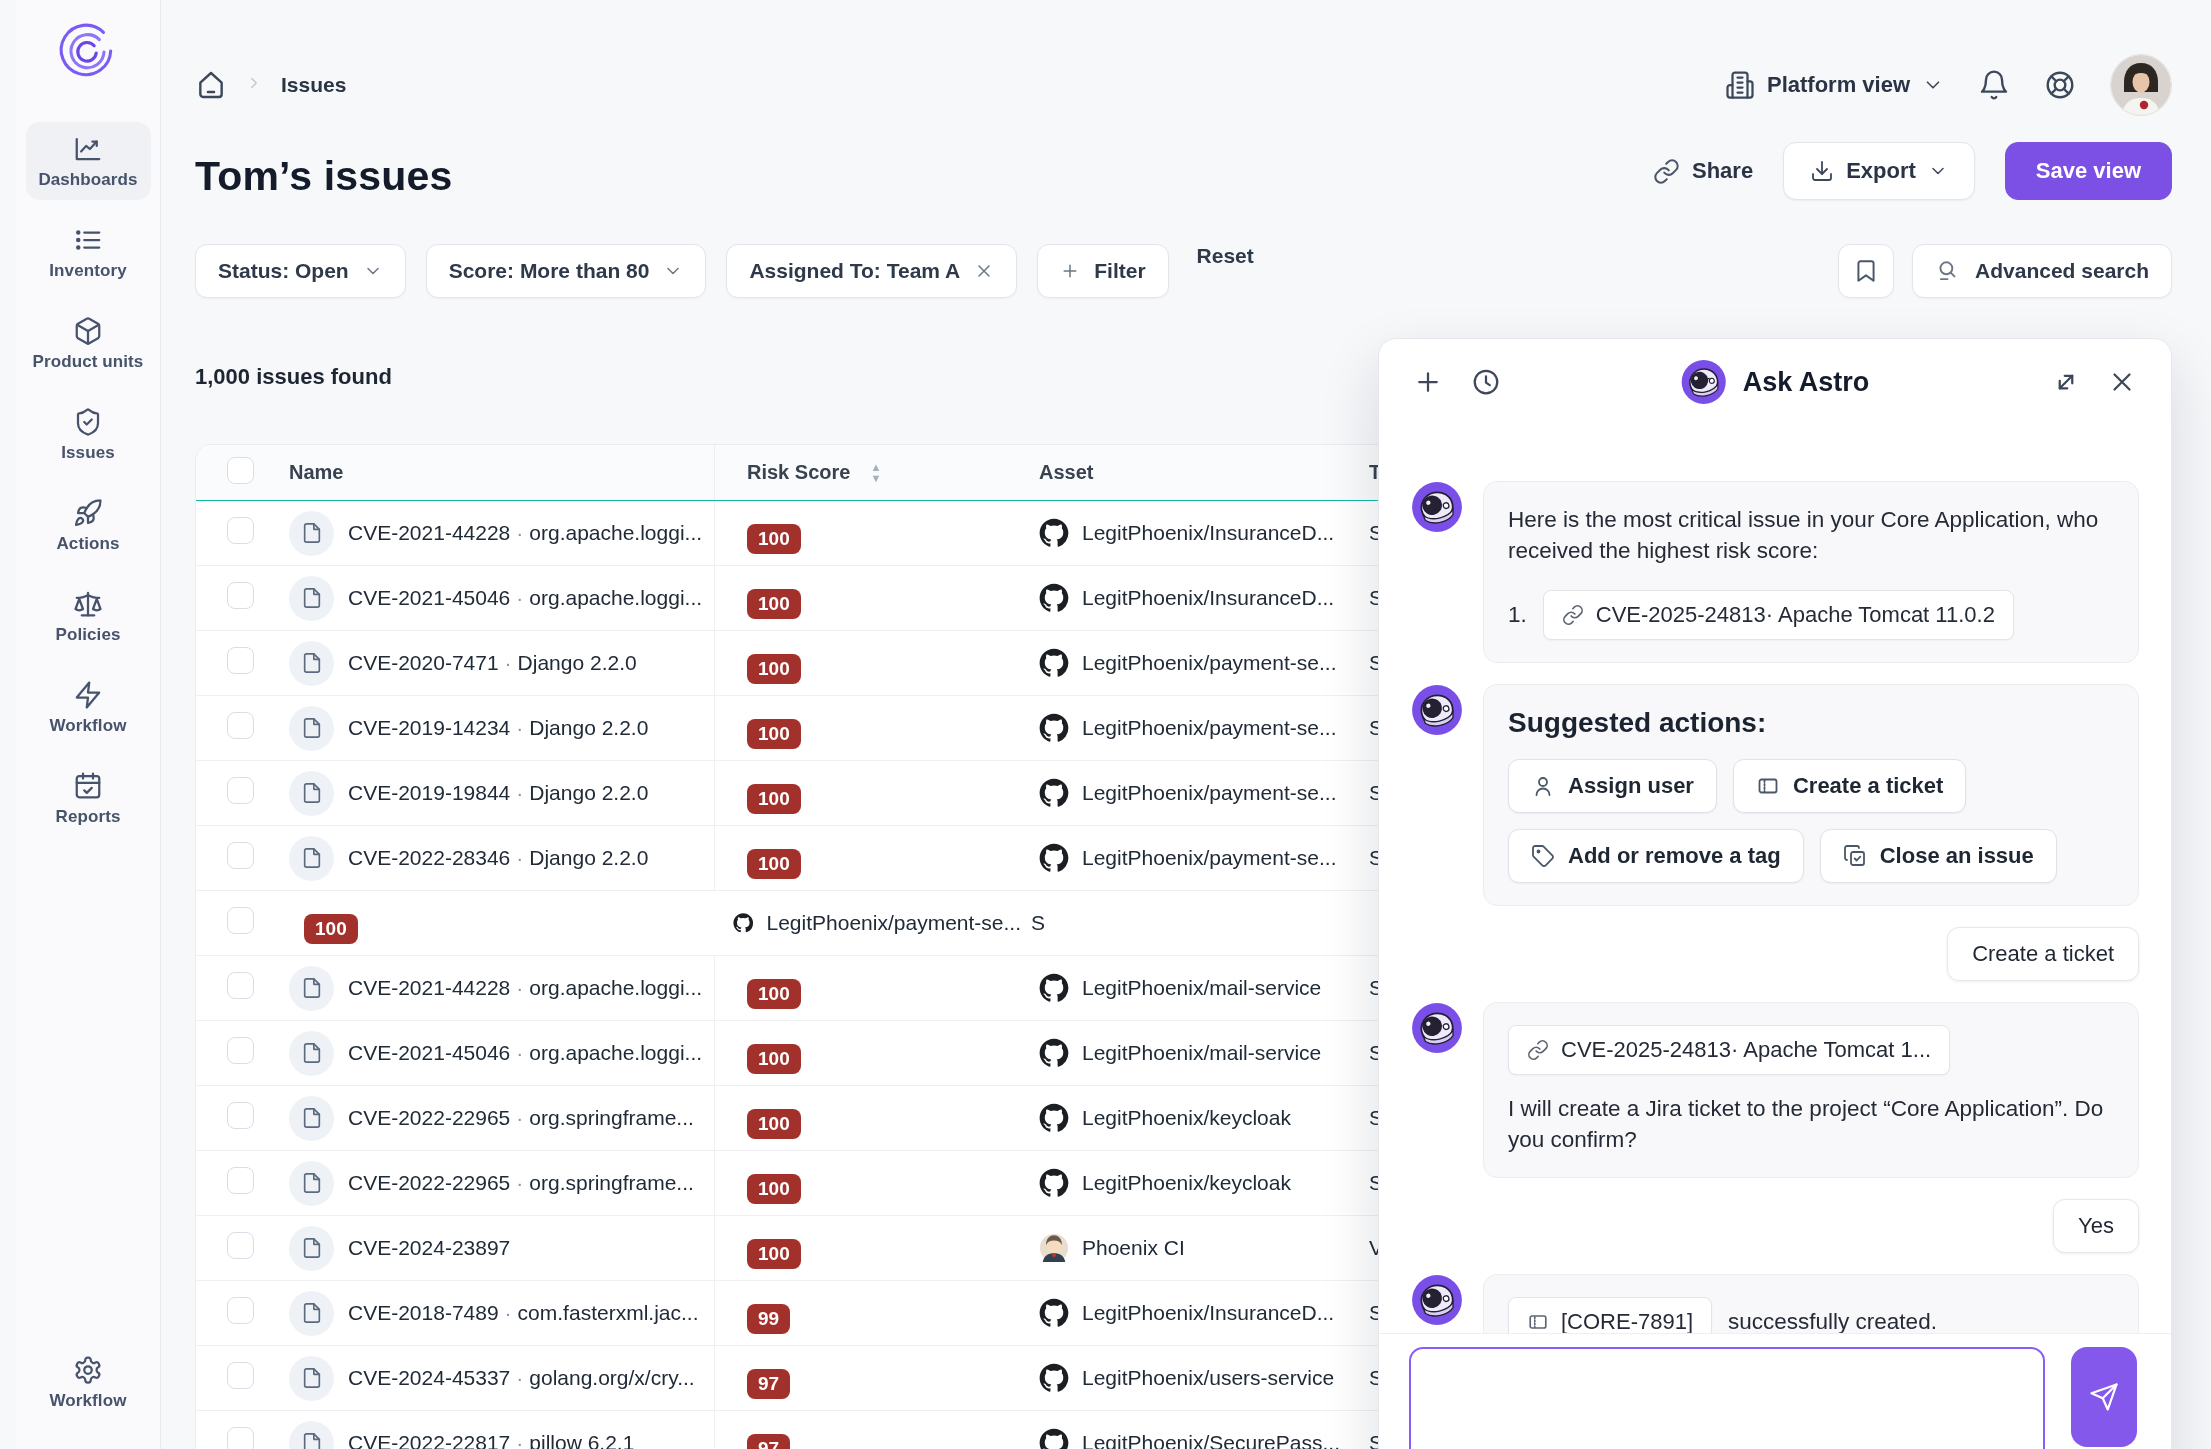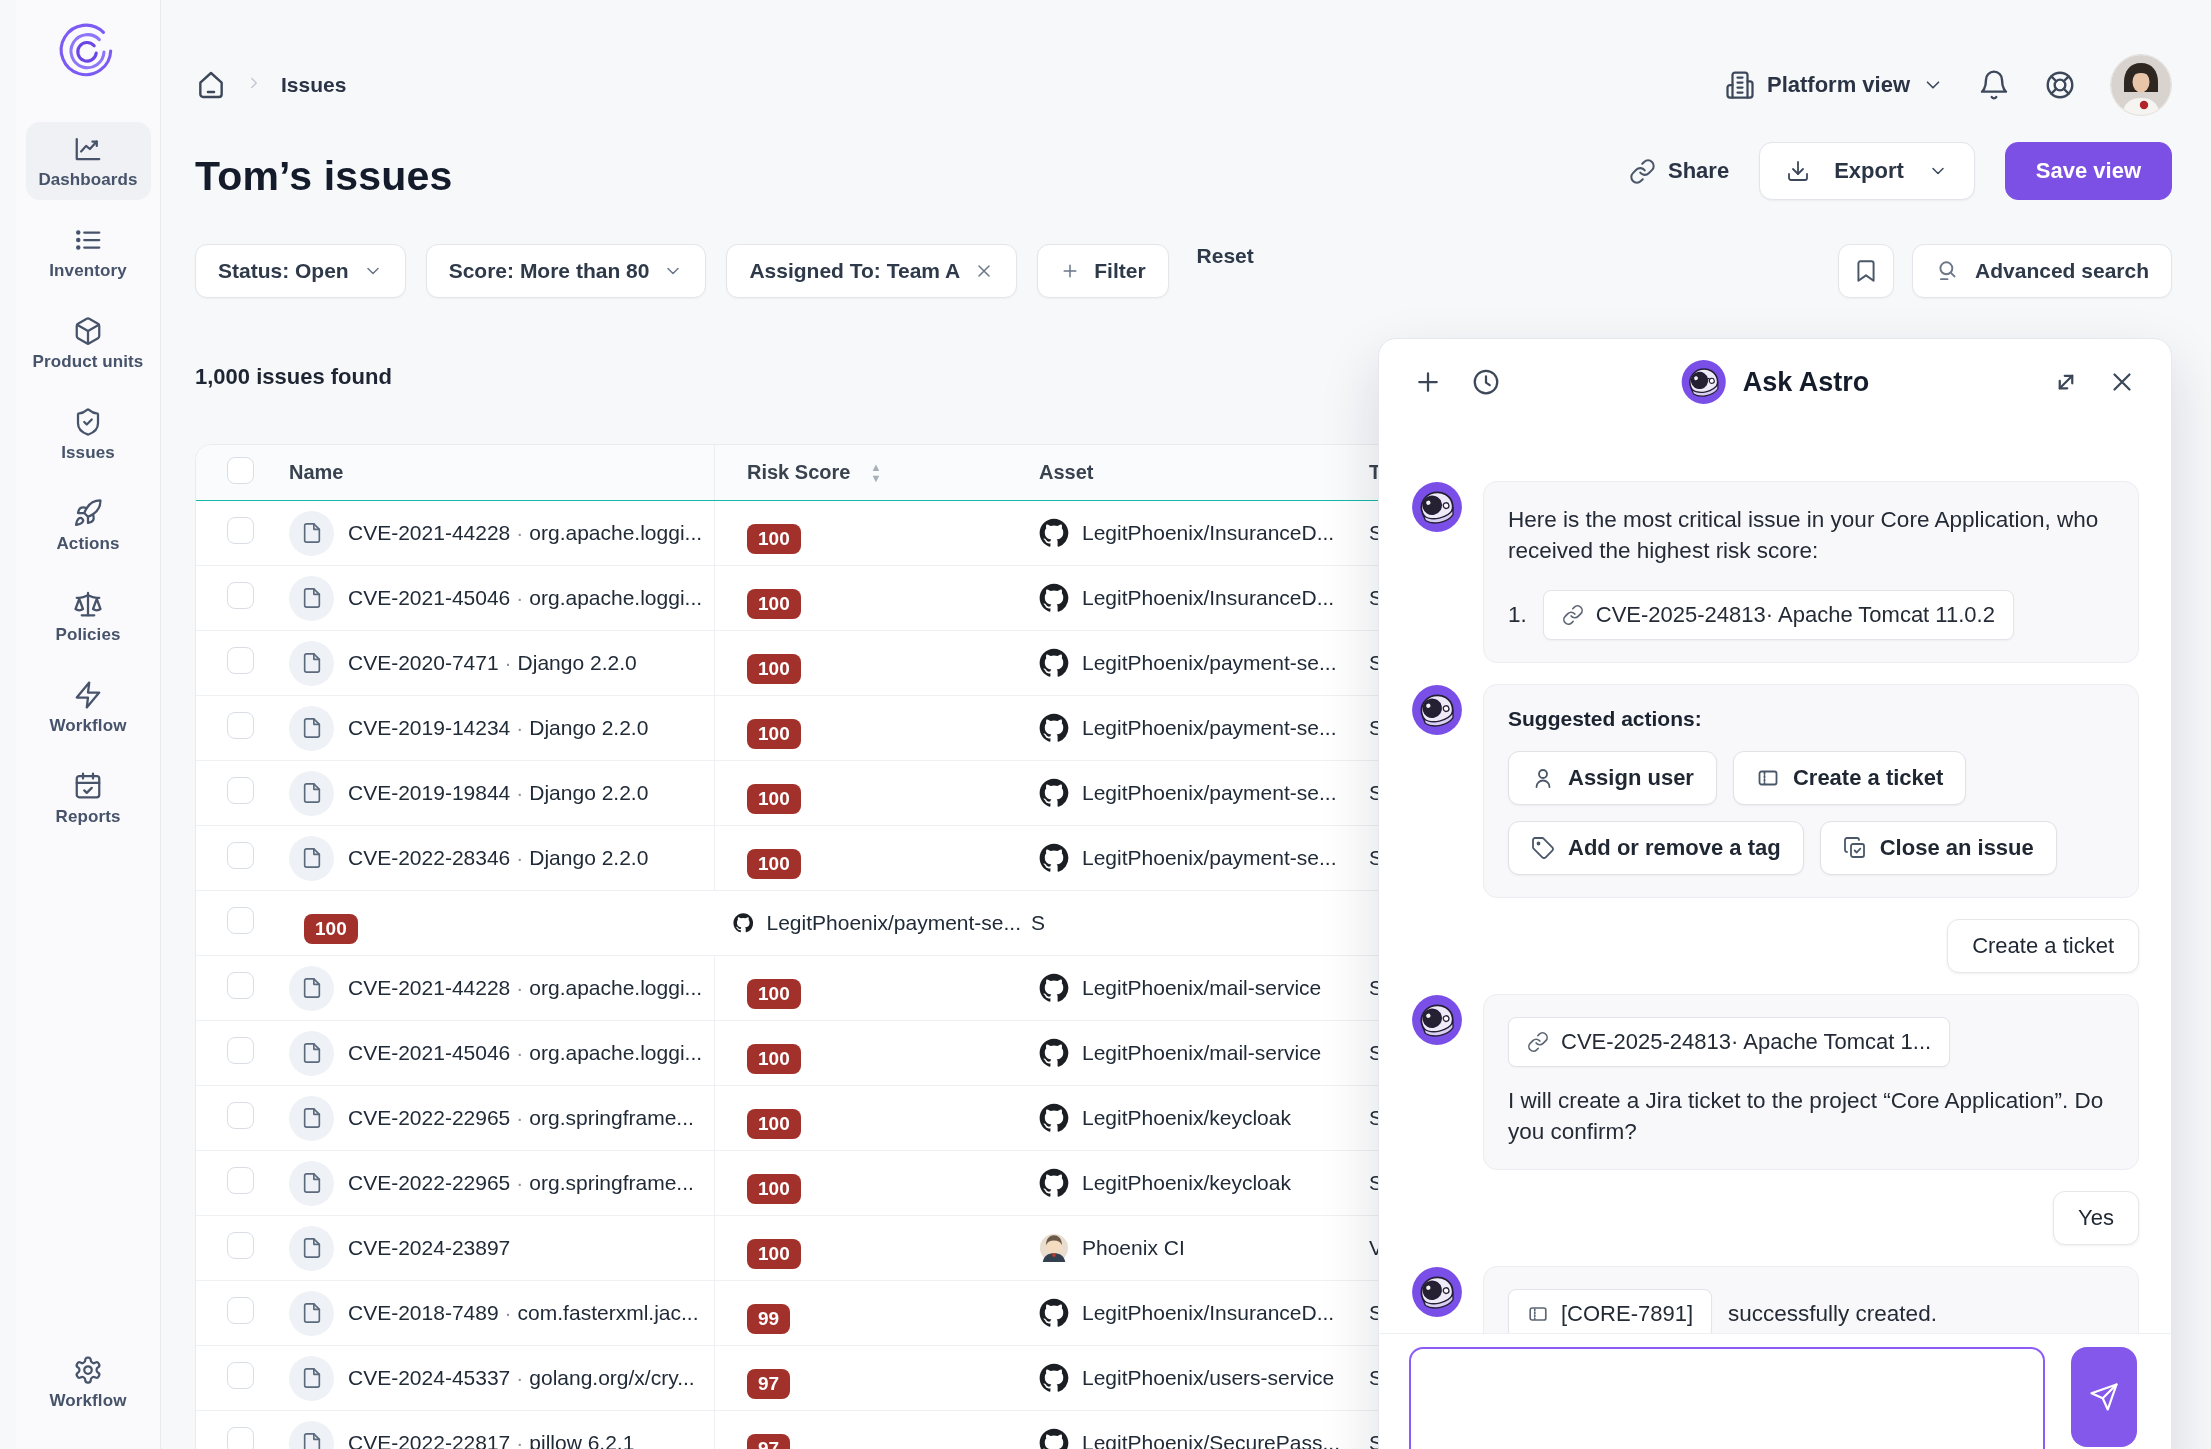--- a/index.html
+++ b/index.html
@@ -34,21 +34,21 @@
   .platform-view svg { width:30px; height:30px; color:#3C485A; }
   .icon-btn { background:none; border:none; cursor:pointer; color:#3C485A; display:flex; align-items:center; }
   .icon-btn svg { width:32px; height:32px; }
   .avatar { width:62px; height:62px; border-radius:50%; overflow:hidden; border:1px solid #E4E1DD; cursor:pointer; }
 
   .title-row { margin-top:26px; display:flex; align-items:flex-end; justify-content:space-between; }
   .page-title { font-size:41px; font-weight:700; color:#141C2B; letter-spacing:.2px; }
   .title-actions { display:flex; align-items:center; gap:30px; }
   .share-btn { display:flex; align-items:center; gap:12px; background:none; border:none; font-size:22px; font-weight:700; color:#2A3445; cursor:pointer; }
   .share-btn svg { width:27px; height:27px; color:#4A5768; }
-  .btn { display:flex; align-items:center; gap:24px; font-size:22px; font-weight:700; border-radius:13px; cursor:pointer; }
+  .btn { display:flex; align-items:center; gap:12px; font-size:22px; font-weight:700; border-radius:13px; cursor:pointer; }
   .btn-outline { background:#fff; border:1px solid #E2E5EA; color:#2A3445; padding:0 26px; height:58px; box-shadow:0 1px 2px rgba(16,24,40,.05); }
   .btn-outline svg { width:24px; height:24px; color:#3C485A; }
   .btn-primary { background:#7C50E4; border:1px solid #7C50E4; color:#fff; padding:0 30px; height:58px; }
 
   .filters-row { margin-top:44px; display:flex; align-items:center; justify-content:space-between; }
   .filters-left { display:flex; align-items:flex-start; gap:20px; }
   .chip { display:flex; align-items:center; gap:14px; background:#fff; border:1px solid #E3E5EA; border-radius:12px;
           height:54px; padding:0 22px; font-size:21px; font-weight:600; color:#2E3949; cursor:pointer; box-shadow:0 1px 2px rgba(16,24,40,.04); }
   .chip svg { width:20px; height:20px; color:#6B7687; }
   .reset-btn { background:none; border:none; font-size:21px; font-weight:700; color:#2E3949; cursor:pointer; margin-left:8px; }
@@ -93,21 +93,21 @@
 
   .chat-messages { flex:1; padding:56px 32px 0; display:flex; flex-direction:column; gap:21px; overflow:hidden; }
   .msg { display:flex; gap:20px; }
   .msg .astro-avatar { width:52px; height:52px; flex:0 0 52px; }
   .bubble { background:#F8F8FA; border:1px solid #ECEDF1; border-radius:14px; padding:22px 24px; flex:1; }
   .bubble p { font-size:22.5px; line-height:31px; color:#242B36; }
   .list-line { display:flex; align-items:center; gap:16px; margin-top:24px; font-size:22.5px; color:#242B36; }
   .link-chip { display:inline-flex; align-items:center; gap:12px; background:#fff; border:1px solid #E2E4E9; border-radius:8px;
                height:50px; padding:0 18px; font-size:22px; color:#242B36; cursor:pointer; box-shadow:0 1px 2px rgba(16,24,40,.04); white-space:nowrap; }
   .link-chip svg { width:22px; height:22px; color:#5B6573; }
-  .actions-heading { font-size:21px; font-weight:700; color:#1B2330; }
+  .actions-heading { font-size:28px; font-weight:700; color:#1B2330; }
   .actions-grid { margin-top:20px; display:flex; flex-wrap:wrap; gap:16px 16px; max-width:560px; }
   .action-btn { display:inline-flex; align-items:center; gap:13px; background:#fff; border:1px solid #E0E2E8; border-radius:11px;
                 height:54px; padding:0 22px; font-size:22px; font-weight:700; color:#1F2733; cursor:pointer; box-shadow:0 1px 2px rgba(16,24,40,.05); }
   .action-btn svg { width:24px; height:24px; color:#4A5768; }
   .msg.user { justify-content:flex-end; }
   .user-bubble { background:#fff; border:1px solid #E5E7EB; border-radius:12px; height:54px; display:flex; align-items:center;
                  padding:0 24px; font-size:22px; color:#1F2733; box-shadow:0 1px 3px rgba(16,24,40,.07); cursor:pointer; }
   .confirm-text { margin-top:18px; font-size:22.5px; line-height:31px; color:#242B36; }
   .inline-bubble { display:flex; align-items:center; gap:16px; }
   .inline-bubble .txt { font-size:22.5px; color:#242B36; }

